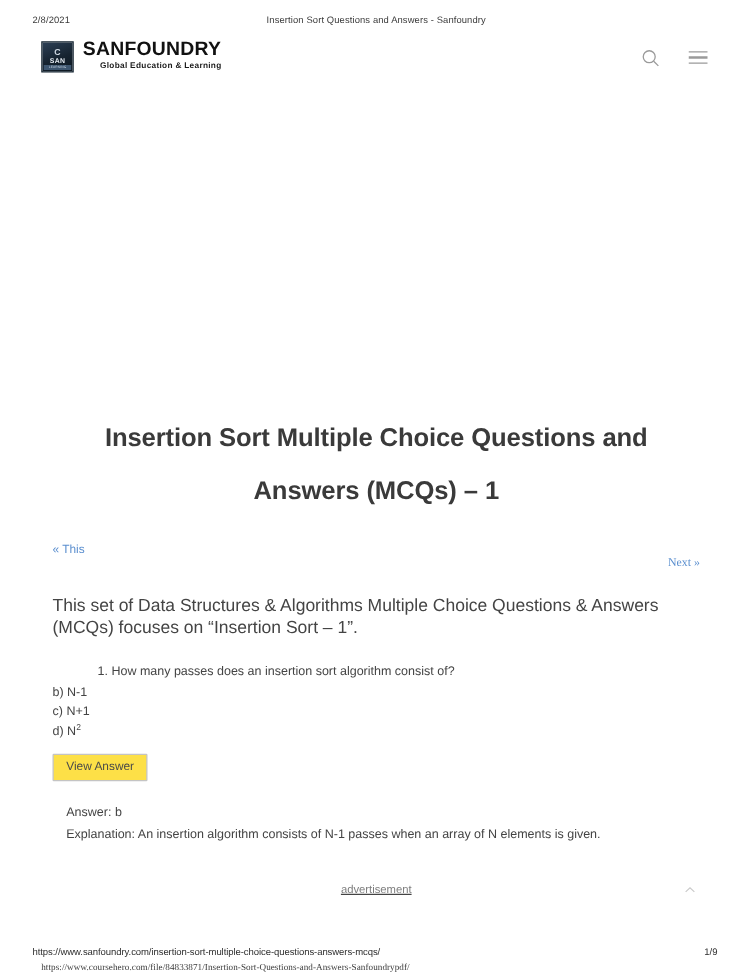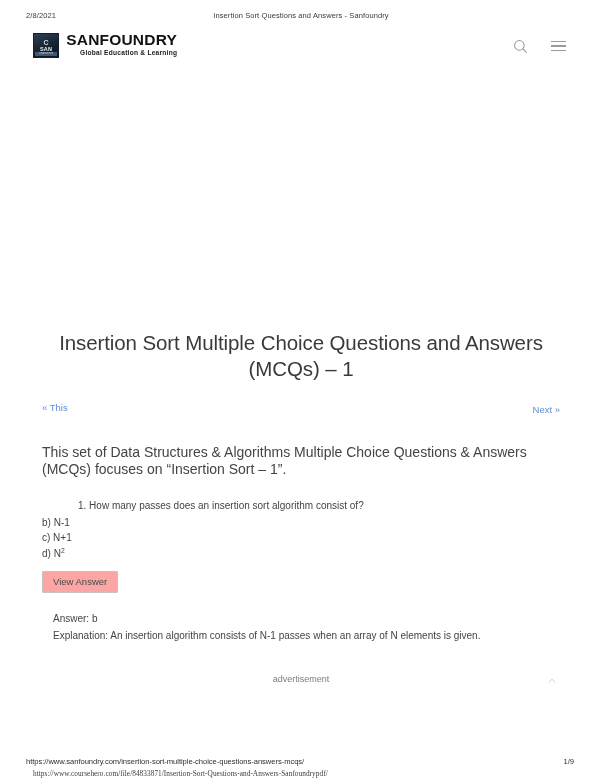--- a/index.html
+++ b/index.html
@@ -149,38 +149,38 @@
 
   
   .article {
     position: absolute;
     left: 42px;
     top: 330px;
     width: 518px;
   }
   h1.post-title {
     font-size: 20.5px;
-    font-weight: normal;
+    font-weight: bold;
     color: #3a3a3a;
     text-align: center;
-    line-height: 26px;
+    line-height: 42px;
     letter-spacing: -0.1px;
   }
   .pager {
     position: relative;
     margin-top: 20px;
     height: 16px;
     font-size: 9.5px;
   }
   .pager a {
     color: #5b8fcf;
     text-decoration: none;
   }
   .pager .prev { position: absolute; left: 0; top: 0; }
-  .pager .next { position: absolute; right: 0; top: 2px; }
+  .pager .next { position: absolute; right: 0; top: 12px; font-family: Liberation Serif, serif; }
 
   .intro {
     margin-top: 26px;
     font-size: 14px;
     line-height: 16.5px;
     color: #444444;
   }
   .qblock {
     margin-top: 21px;
     font-size: 10px;
@@ -189,40 +189,41 @@
   }
   .qblock .qtext { margin-bottom: 1px; margin-left: 36px; }
   .qblock .opt { white-space: nowrap; }
   .opt sup { font-size: 6.8px; vertical-align: super; line-height: 0; }
 
   .view-answer {
     margin-top: 10px;
     display: inline-block;
     padding: 4px 10px 5px 10px;
     border: 1px solid #c4c4c4;
-    background: #fca5a5;
+    background: #fde047;
     font-size: 9.5px;
     color: #4a4a4a;
     font-family: "Liberation Sans", sans-serif;
     border-radius: 1px;
     cursor: pointer;
   }
 
   .answer-box {
     margin-top: 17px;
     padding-left: 11px;
     font-size: 10px;
     line-height: 17px;
     color: #444444;
   }
 
   .ad-bar {
     position: relative;
     margin-top: 26px;
     height: 18px;
+    text-decoration: underline;
   }
   .ad-label {
     width: 100%;
     text-align: center;
     font-size: 9px;
     color: #7c7c7c;
     line-height: 18px;
   }
   .ad-chevron {
     position: absolute;

